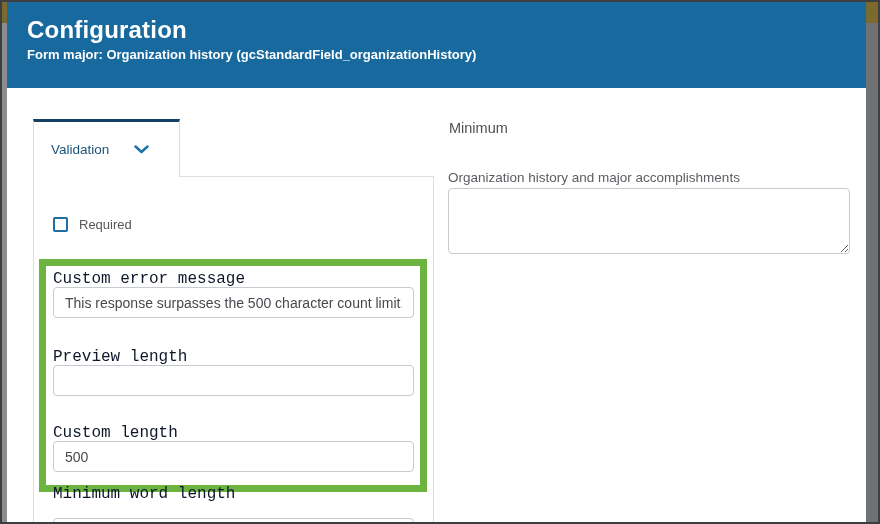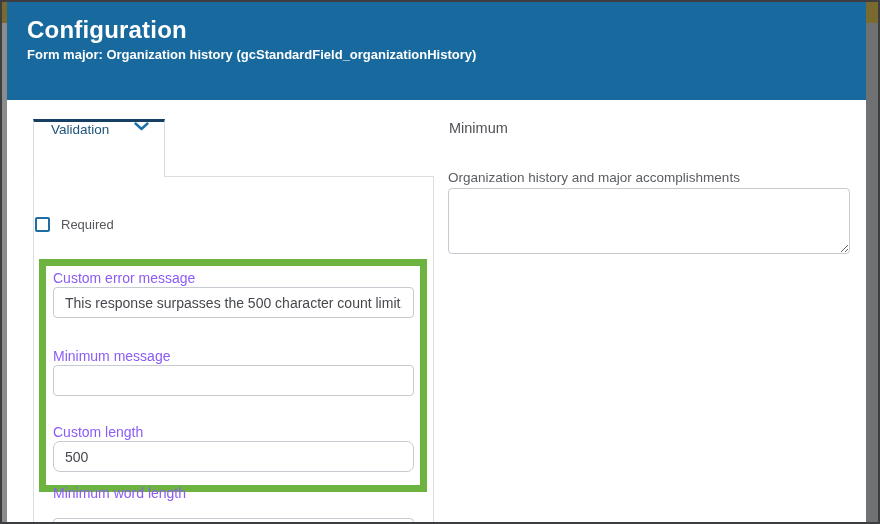--- a/index.html
+++ b/index.html
@@ -12,67 +12,67 @@
   }
 
   
   .edge-strip { position:absolute; top:0; bottom:0; }
   .edge-strip.left  { left:0;  width:5px;  background:#8a8c8e; }
   .edge-strip.right { right:0; width:12px; background:#6f7173; }
   .edge-strip .olive { position:absolute; top:0; left:0; right:0; height:21px; background:#7b6a30; }
 
   
   .header {
-    position:absolute; left:5px; right:12px; top:0; height:98px;
+    position:absolute; left:5px; right:12px; top:0; height:86px;
     background:#17699e; color:#ffffff; padding:13px 0 0 20px;
   }
   .header h1 { font-size:24px; font-weight:700; line-height:30px; letter-spacing:0.2px; }
   .header .sub { font-size:13px; font-weight:600; margin-top:2px; }
 
   
   .tab {
-    position:absolute; left:31px; top:117px; width:132px; height:58px;
+    position:absolute; left:31px; top:117px; width:147px; height:58px;
     background:#ffffff; border-top:3px solid #153f63;
     border-left:1px solid #d8dbdf; border-right:1px solid #d8dbdf;
-    z-index:3; display:flex; padding-left:17px; cursor:pointer;
+    z-index:3; display:flex; align-items:center; padding-left:17px; cursor:pointer;
   }
   .tab .tab-label { font-size:13.5px; color:#1d547a; }
   .tab svg { margin-left:25px; display:block; }
 
   
   .panel {
     position:absolute; left:31px; top:174px; width:401px; height:360px;
     border:1px solid #dcdfe2; border-bottom:none; background:#ffffff; z-index:1;
   }
 
   
-  .required-row { position:absolute; left:33px; top:215px; display:flex; align-items:center; z-index:4; }
+  .required-row { position:absolute; left:51px; top:215px; display:flex; align-items:center; z-index:4; }
   .checkbox {
     width:15px; height:15px; border:2px solid #1f6da3; border-radius:2px;
     background:#ffffff; cursor:pointer; flex:none;
   }
   .required-row .lbl { font-size:13px; color:#55585c; margin-left:11px; }
 
   
   .highlight {
     position:absolute; left:37px; top:257px; width:388px; height:233px;
     border:7px solid #6db33f; z-index:2; pointer-events:none;
   }
 
   
-  .field-label { position:absolute; left:51px; font-size:14px; color:#8b5cf6; z-index:4; }
+  .field-label { position:absolute; left:51px; font-size:16px; color:#0f172a; z-index:4;font-family:Liberation Mono, monospace; }
   .field-input {
     position:absolute; left:51px; width:361px; height:31px; z-index:4;
     border:1px solid #c6cbd2; border-radius:4px; background:#fff;
     font-family:"Liberation Sans","DejaVu Sans",sans-serif;
     font-size:14px; color:#45484d; padding:0 11px; outline:none;
   }
   .lab1 { top:268px; } .inp1 { top:285px; }
   .lab2 { top:346px; } .inp2 { top:363px; }
-  .lab3 { top:422px; } .inp3 { top:439px;border-radius:7px; }
+  .lab3 { top:422px; } .inp3 { top:439px; }
   .lab4 { top:483px;text-align:right; } .inp4 { top:516px; }
 
   
   .preview-heading { position:absolute; left:447px; top:118px; font-size:14.5px; color:#4f5256; }
   .preview-label   { position:absolute; left:446px; top:168px; font-size:13.5px; color:#5a5d61;text-align:center; }
   .preview-textarea {
     position:absolute; left:446px; top:186px; width:402px; height:66px;
     border:1px solid #c6cbd2; border-radius:4px; background:#fff;
     font-family:"Liberation Sans","DejaVu Sans",sans-serif;
     font-size:13px; color:#45484d; padding:8px 10px; resize:both; outline:none;
@@ -100,21 +100,21 @@
   <div class="required-row">
     <span class="checkbox"></span>
     <span class="lbl">Required</span>
   </div>
 
   <div class="highlight"></div>
 
   <div class="field-label lab1">Custom error message</div>
   <input class="field-input inp1" type="text" value="This response surpasses the 500 character count limit." style="">
 
-  <div class="field-label lab2">Minimum message</div>
+  <div class="field-label lab2">Preview length</div>
   <input class="field-input inp2" type="text" value="" style="">
 
   <div class="field-label lab3">Custom length</div>
   <input class="field-input inp3" type="text" value="500" style="">
 
   <div class="field-label lab4">Minimum word length</div>
   <input class="field-input inp4" type="text" value="" style="">
 
   <div class="preview-heading">Minimum</div>
   <div class="preview-label">Organization history and major accomplishments</div>

